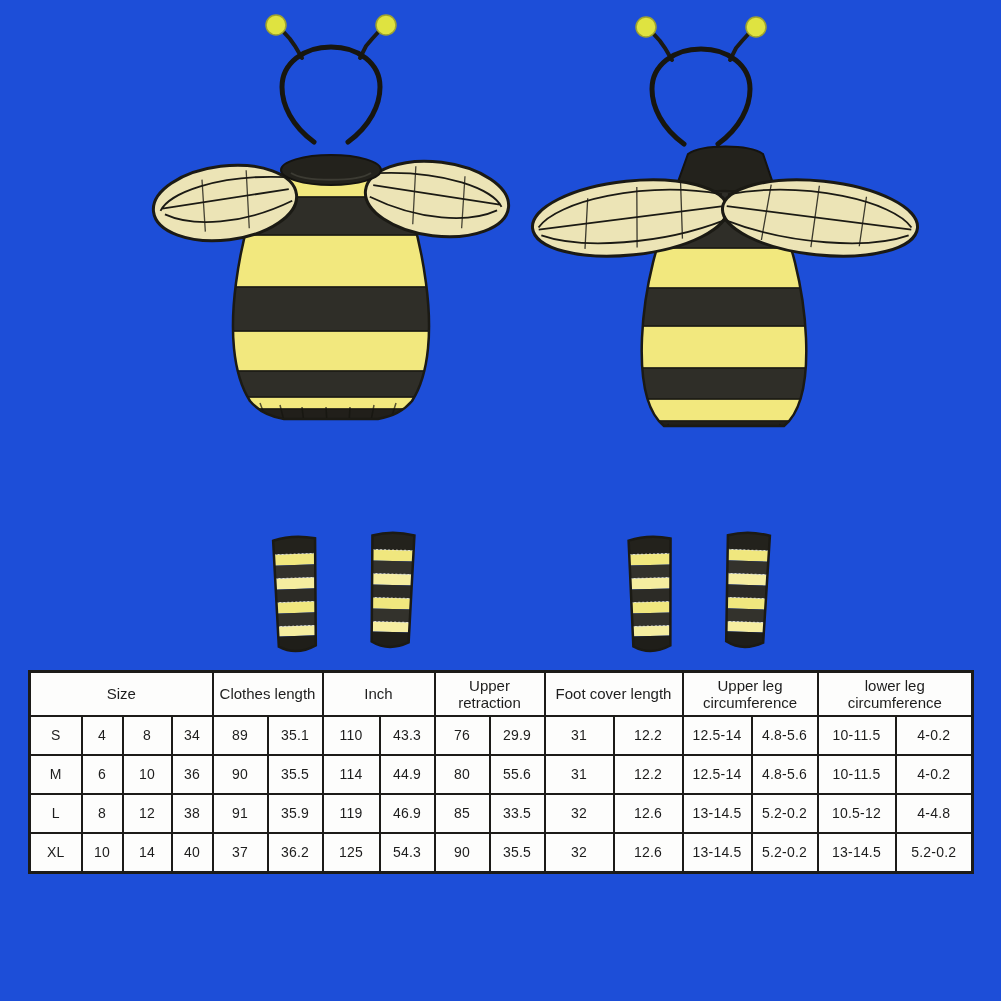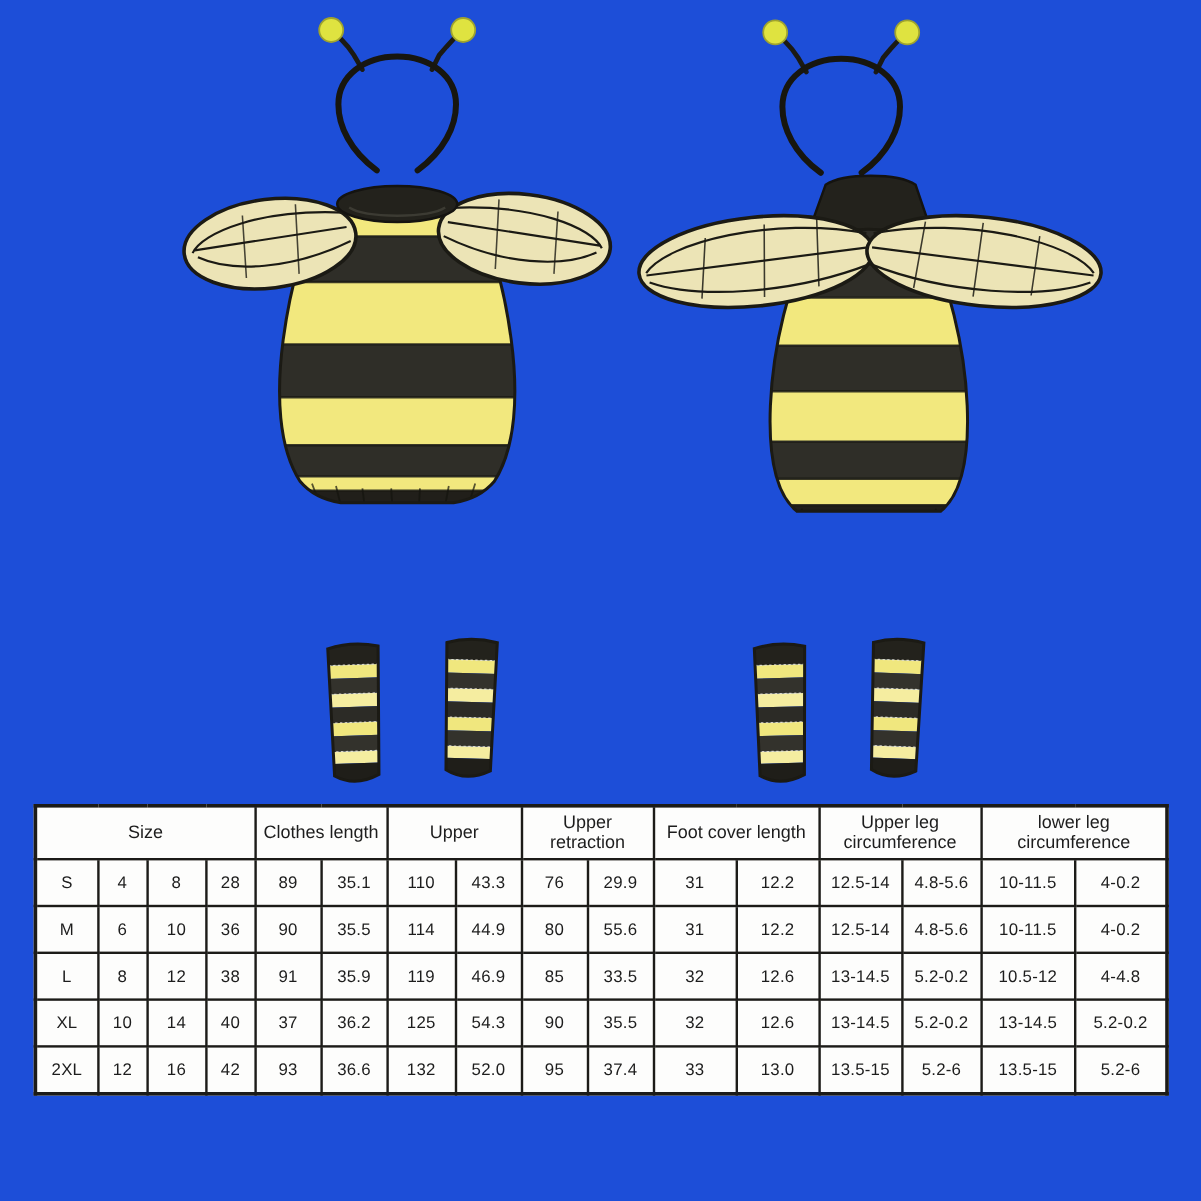--- a/index.html
+++ b/index.html
@@ -162,33 +162,33 @@
         <col style="width: 69px;">
         <col style="width: 69px;">
         <col style="width: 66px;">
         <col style="width: 78px;">
         <col style="width: 77px;">
       </colgroup>
     <thead>
         <tr class="group-row">
           <th colspan="4">Size</th>
           <th colspan="2">Clothes length</th>
-          <th colspan="2">Upper</th>
+          <th colspan="2">Inch</th>
           <th colspan="2">Upper retraction</th>
           <th colspan="2">Foot cover length</th>
           <th colspan="2">Upper leg circumference</th>
           <th colspan="2">lower leg circumference</th>
         </tr>
       </thead>
     <tbody>
         <tr>
           <td>S</td>
           <td>4</td>
           <td>8</td>
-          <td>28</td>
+          <td>34</td>
           <td>89</td>
           <td>35.1</td>
           <td>110</td>
           <td>43.3</td>
           <td>76</td>
           <td>29.9</td>
           <td>31</td>
           <td>12.2</td>
           <td>12.5-14</td>
           <td>4.8-5.6</td>
@@ -242,34 +242,16 @@
           <td>54.3</td>
           <td>90</td>
           <td>35.5</td>
           <td>32</td>
           <td>12.6</td>
           <td>13-14.5</td>
           <td>5.2-0.2</td>
           <td>13-14.5</td>
           <td>5.2-0.2</td>
         </tr>
-        <tr>
-          <td>2XL</td>
-          <td>12</td>
-          <td>16</td>
-          <td>42</td>
-          <td>93</td>
-          <td>36.6</td>
-          <td>132</td>
-          <td>52.0</td>
-          <td>95</td>
-          <td>37.4</td>
-          <td>33</td>
-          <td>13.0</td>
-          <td>13.5-15</td>
-          <td>5.2-6</td>
-          <td>13.5-15</td>
-          <td>5.2-6</td>
-        </tr>
       </tbody>
   </table>
 
 </div>
 
 </body></html>

